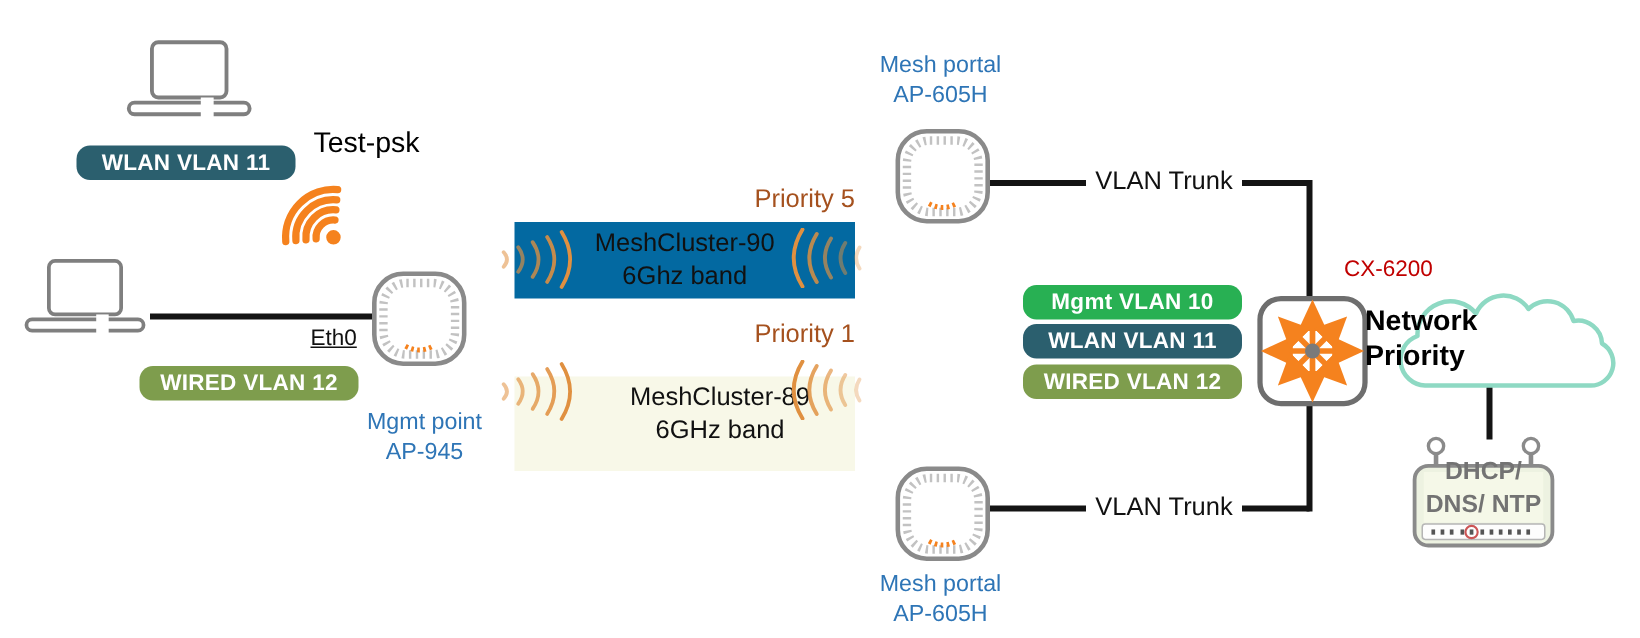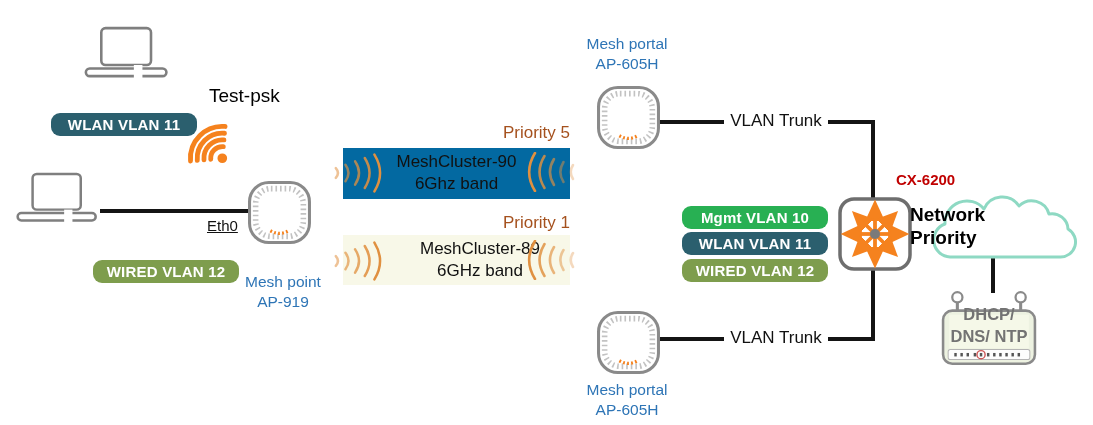--- a/index.html
+++ b/index.html
@@ -9,21 +9,21 @@
     position:relative; width:1093px; height:425px; background:#fff; overflow:hidden;
   }
 
   
   .wire { position:absolute; background:#141414; z-index:1; }
 
   
   .badge {
     position:absolute; height:23px; width:146px; border-radius:9px;
     color:#fff; font-weight:bold; font-size:15px; line-height:23px;
-    text-align:center; z-index:4; letter-spacing:.2px;margin-top:16px;
+    text-align:center; z-index:4; letter-spacing:.2px;
   }
 
   .blue-label {
     position:absolute; color:#2E75B6; font-size:15.5px; line-height:20px;
     text-align:center; z-index:4;
   }
   .priority {
     position:absolute; width:227px; text-align:right; font-size:17px;
     color:#A5511E; z-index:4;
   }
@@ -33,21 +33,21 @@
   }
   .trunk-label {
     position:absolute; width:104px; text-align:center; font-size:17px;
     background:#fff; padding:1px 0; z-index:3; color:#111;
   }
   .icon { position:absolute; z-index:2; }
   .icon svg { display:block; width:100%; height:100%; }
 
   .ssid { position:absolute; font-size:19px; color:#000; z-index:4; }
   .eth { position:absolute; font-size:15px; color:#111; z-index:4; }
-  .cx { position:absolute; font-size:15px; font-weight:bold; color:#C00000; z-index:5; }
+  .cx { position:absolute; font-size:15px; font-weight:normal; color:#C00000; z-index:5; }
 
   .cloud-text {
     position:absolute; width:176px; font-size:19px; font-weight:bold;
     line-height:23px; z-index:4; color:#000;
   }
   .server-text {
     position:absolute; width:98px; text-align:center; font-size:16.5px; font-weight:bold;
     line-height:22px; z-index:4; color:#737373;
   }
 </style>
@@ -104,22 +104,22 @@
     <svg viewBox="0 0 64 64" fill="none">
       <rect x="2.5" y="2.5" width="59" height="59" rx="19" fill="#fff" stroke="#8a8a8a" stroke-width="3"></rect>
       <rect x="8.5" y="8.5" width="47" height="47" rx="15" fill="none" stroke="#c2c2c2" stroke-width="5.5" stroke-dasharray="1.6 2.9"></rect>
       <path d="M 23,50 Q 32,55 41,50" stroke="#F5821E" stroke-width="3.2" stroke-dasharray="1.8 2.2" fill="none"></path>
     </svg>
   </div>
 
   <div class="badge" style="left: 93px; top: 244px; background-color: rgb(126, 157, 77);">WIRED VLAN 12</div>
 
   <div class="blue-label" style="left:239px; top:272px; width:88px;">
-    <div>Mesh point</div>
-    <div>AP-919</div>
+    <div>Mgmt point</div>
+    <div>AP-945</div>
   </div>
 
   <div class="priority" style="left:343px; top:123px;">Priority 5</div>
   <div class="cluster-box" style="top: 148px; height: 51px; background-color: #0369a1;">
     <div>MeshCluster-90</div>
     <div>6Ghz band</div>
   </div>
   <div class="icon" style="left:330px; top:153px; width:56px; height:40px; z-index:3;">
     <svg viewBox="0 0 58 40" fill="none" stroke="#E09040" stroke-width="2.6" stroke-linecap="round">
       <path d="M 6,15 Q 10.5,20 6,25" opacity="0.55"></path>
@@ -133,21 +133,21 @@
     <svg viewBox="0 0 52 40" fill="none" stroke="#E09040" stroke-width="2.6" stroke-linecap="round">
       <path d="M 8,1 Q -3.7,20 8,39" opacity="1"></path>
       <path d="M 17.5,4 Q 7.6,20 17.5,36" opacity="0.83"></path>
       <path d="M 27,7 Q 18.9,20 27,33" opacity="0.66"></path>
       <path d="M 36.5,10 Q 30.2,20 36.5,30" opacity="0.49"></path>
       <path d="M 46,13 Q 41.5,20 46,27" opacity="0.34"></path>
     </svg>
   </div>
 
   <div class="priority" style="left:343px; top:213px;">Priority 1</div>
-  <div class="cluster-box" style="top: 235px; height: 50px; background-color: rgb(248, 248, 232); padding-left: 47px;">
+  <div class="cluster-box" style="top: 251px; height: 63px; background-color: rgb(248, 248, 232); padding-left: 47px;">
     <div>MeshCluster-89</div>
     <div>6GHz band</div>
   </div>
   <div class="icon" style="left:330px; top:241px; width:56px; height:40px; z-index:3;">
     <svg viewBox="0 0 58 40" fill="none" stroke="#E09040" stroke-width="2.6" stroke-linecap="round">
       <path d="M 6,15 Q 10.5,20 6,25" opacity="0.55"></path>
       <path d="M 16,11.5 Q 22.3,20 16,28.5" opacity="0.66"></path>
       <path d="M 26,8 Q 34.1,20 26,32" opacity="0.77"></path>
       <path d="M 36,4.5 Q 45.9,20 36,35.5" opacity="0.88"></path>
       <path d="M 46,1 Q 57.7,20 46,39" opacity="1"></path>

